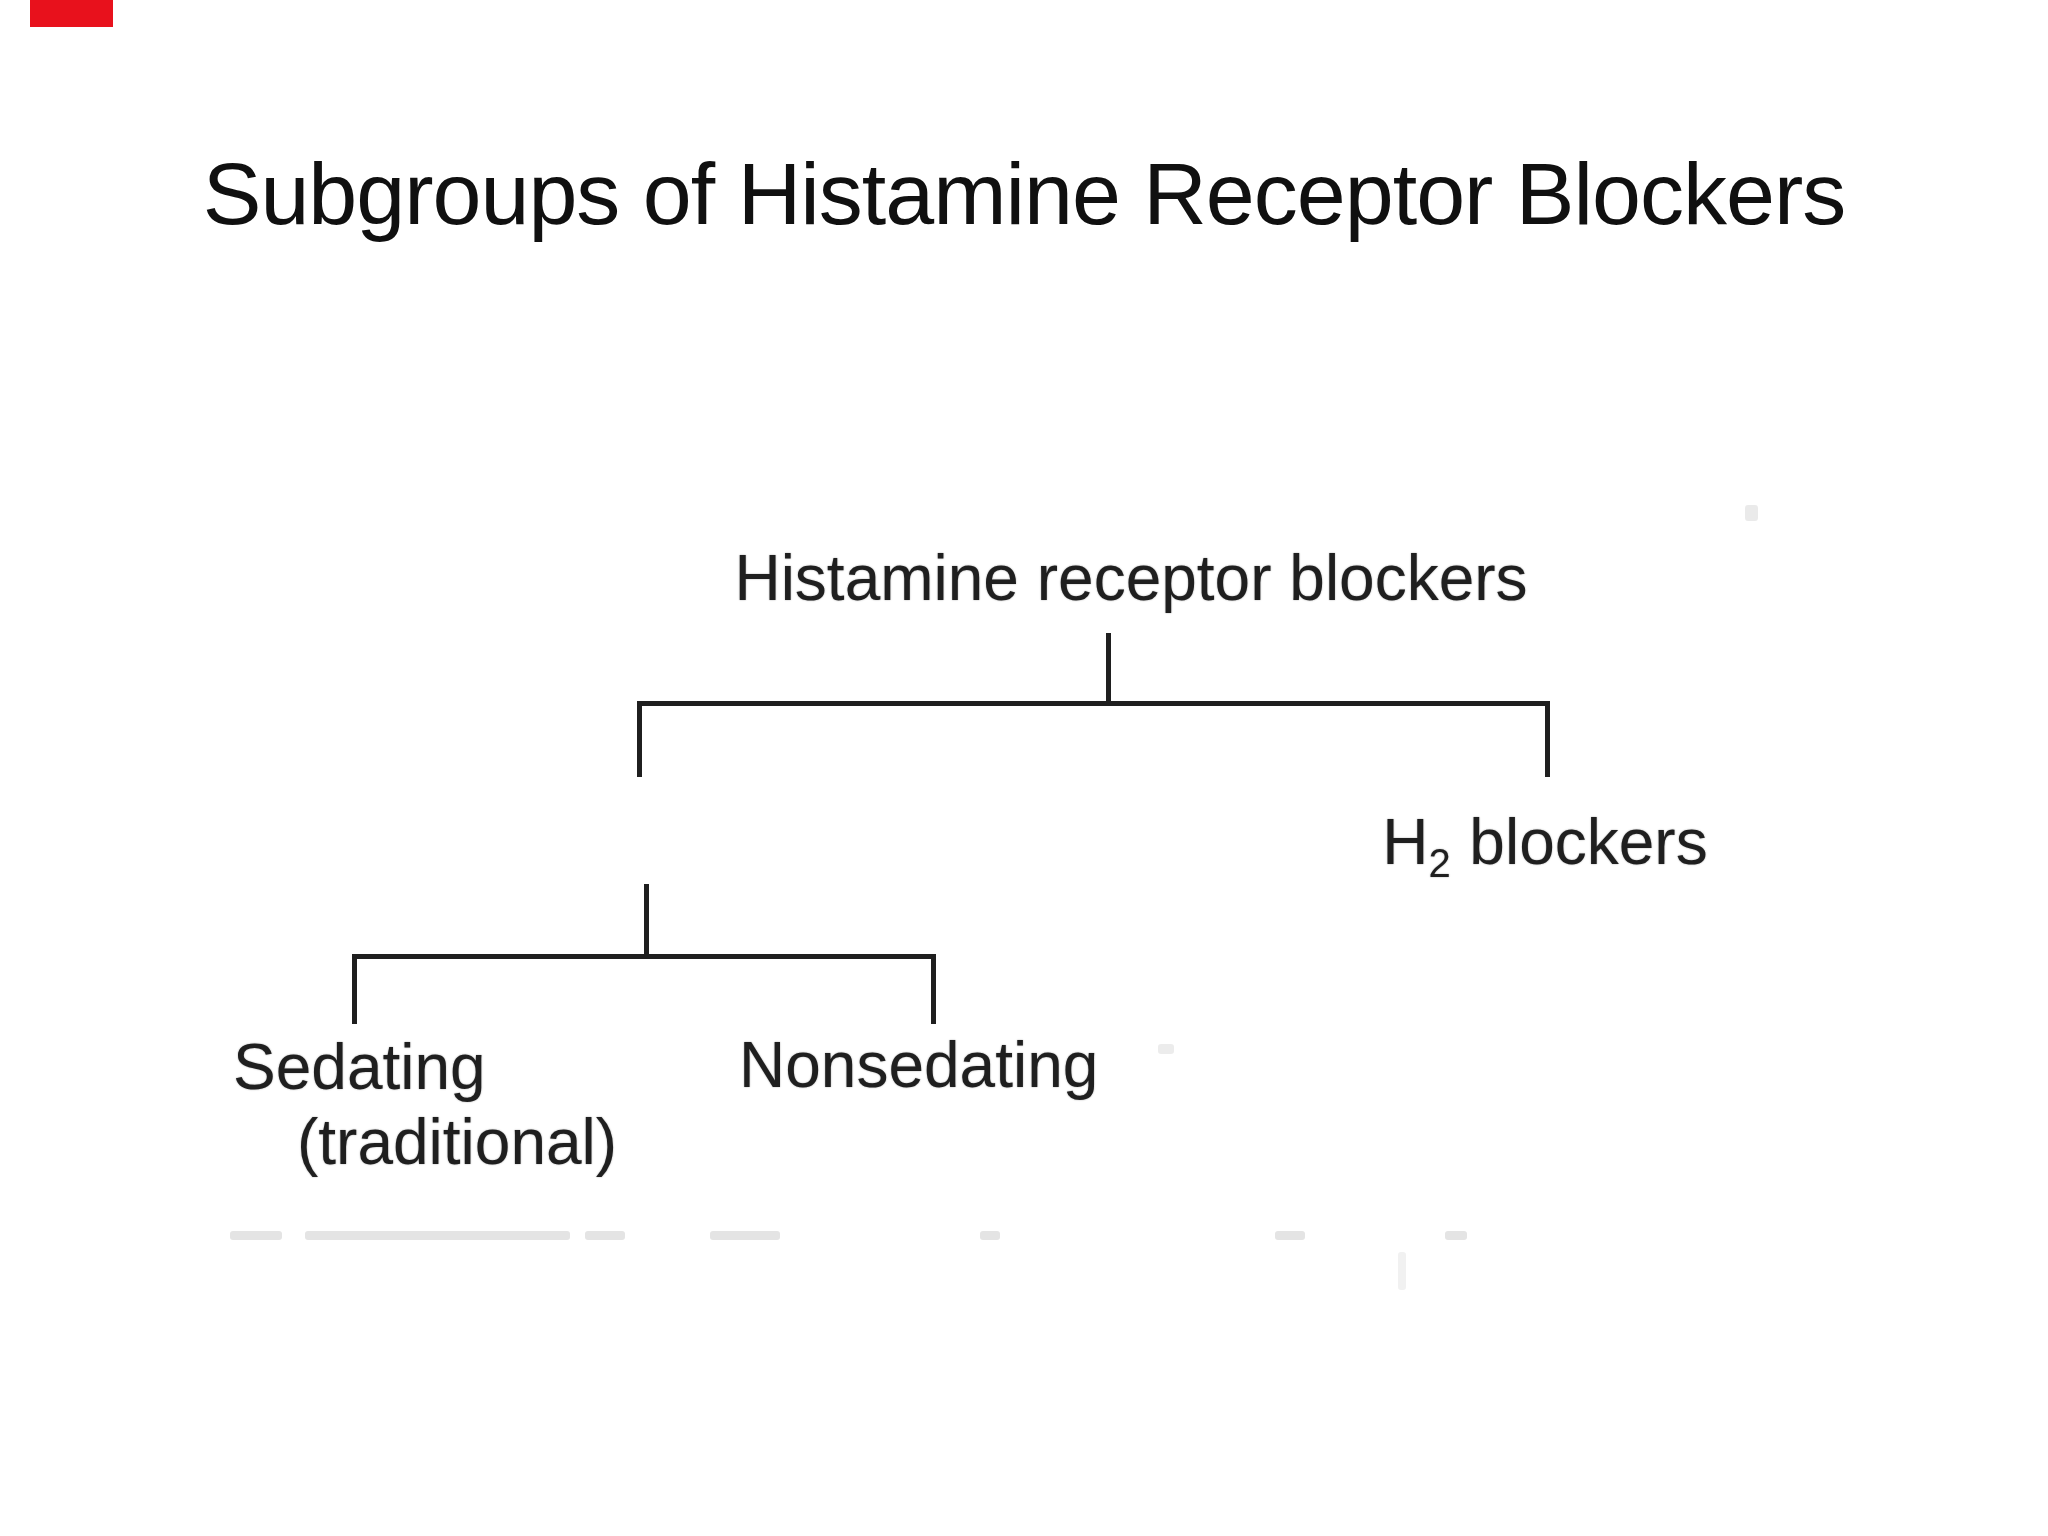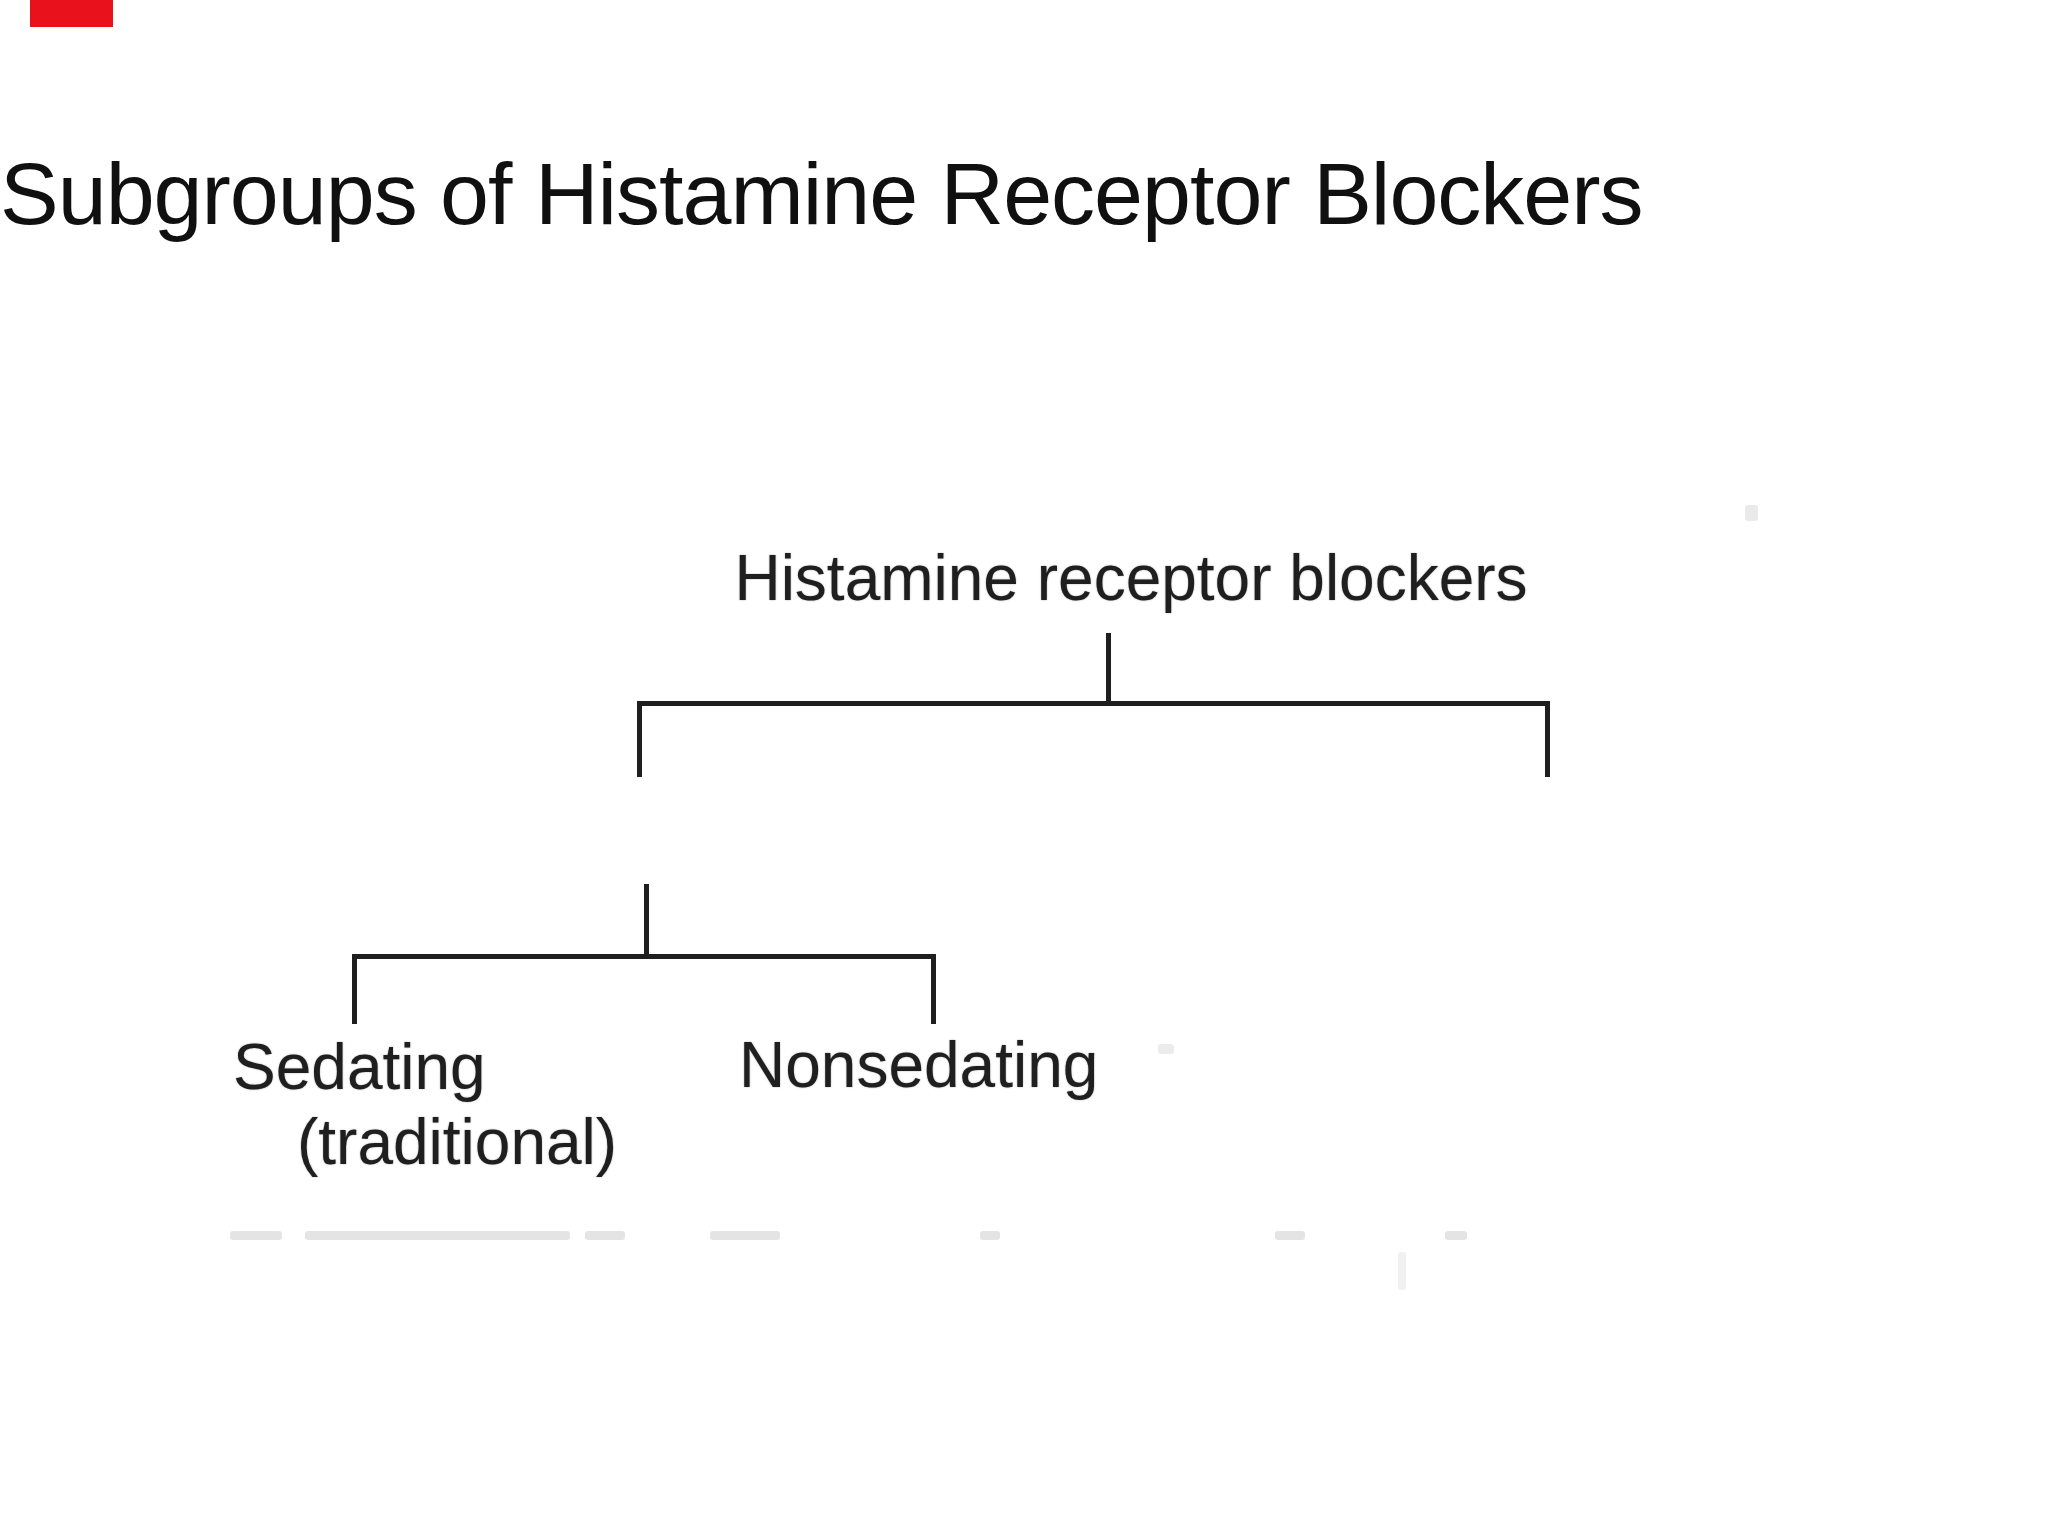--- a/index.html
+++ b/index.html
@@ -10,21 +10,21 @@
     overflow:hidden;
     font-family:"Liberation Sans", sans-serif;
   }
   
   .red-mark{
     position:absolute;left:30px;top:0;width:83px;height:27px;
   }
   
   .title{
     position:absolute;left:0;top:150px;width:2048px;
-    text-align:left;
+    text-align:center;
     font-size:88px;line-height:1;letter-spacing:-1px;
     white-space:nowrap;
   }
   
   .node{
     position:absolute;
     font-size:64px;line-height:1;
     white-space:nowrap;
     text-shadow:0 0 1.6px rgba(25,25,25,0.45);
   }
@@ -53,20 +53,23 @@
 
   <div class="line" style="left: 1106px; top: 633px; width: 5px; height: 72px; background: rgb(31, 31, 31);"></div>
 
   <div class="line" style="left: 637px; top: 701px; width: 913px; height: 5px; background: rgb(31, 31, 31);"></div>
 
   <div class="line" style="left: 637px; top: 701px; width: 5px; height: 76px; background: rgb(31, 31, 31);"></div>
 
   <div class="line" style="left: 1545px; top: 701px; width: 5px; height: 76px; background: rgb(31, 31, 31);"></div>
 
 
+  <div class="node centered" style="left: 1545px; top: 810px; color: rgb(31, 31, 31);">
+    <span>H</span><span class="sub">2</span><span class="rest">blockers</span>
+  </div>
 
   <div class="line" style="left: 644px; top: 884px; width: 5px; height: 74px; background: rgb(31, 31, 31);"></div>
 
   <div class="line" style="left: 352px; top: 954px; width: 584px; height: 5px; background: rgb(31, 31, 31);"></div>
 
   <div class="line" style="left: 352px; top: 954px; width: 5px; height: 70px; background: rgb(31, 31, 31);"></div>
 
   <div class="line" style="left: 931px; top: 954px; width: 5px; height: 70px; background: rgb(31, 31, 31);"></div>
 
   <div class="node" style="left: 233px; top: 1035px; color: rgb(31, 31, 31);">Sedating</div>

